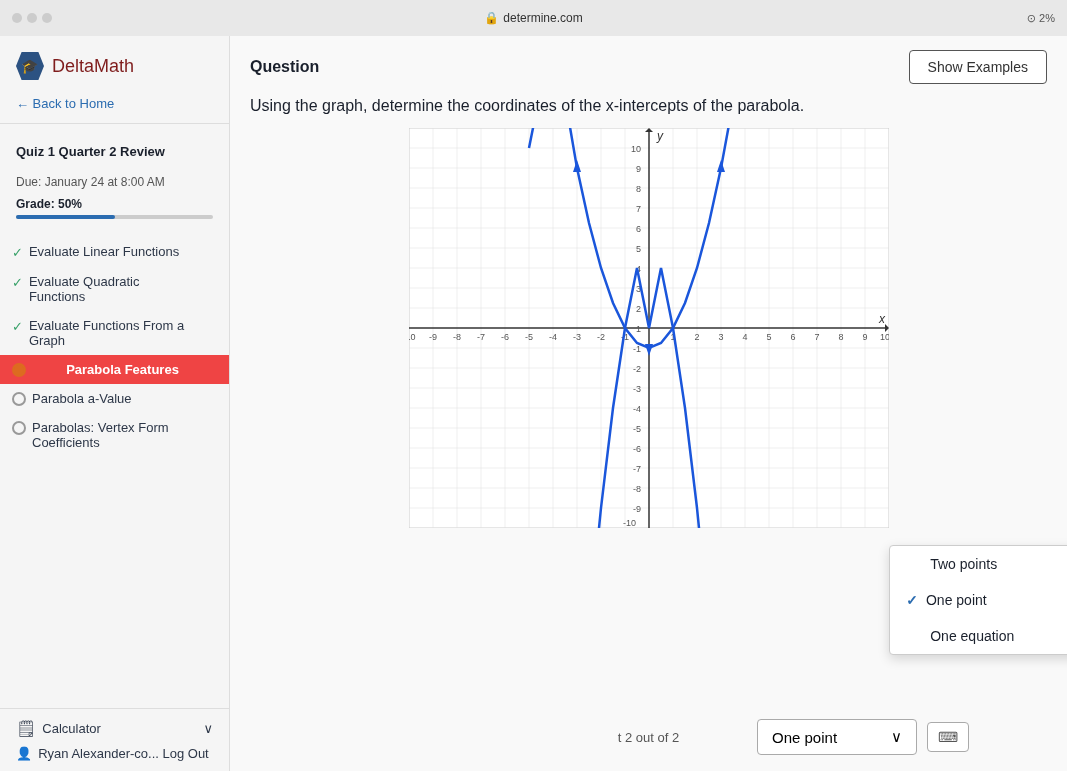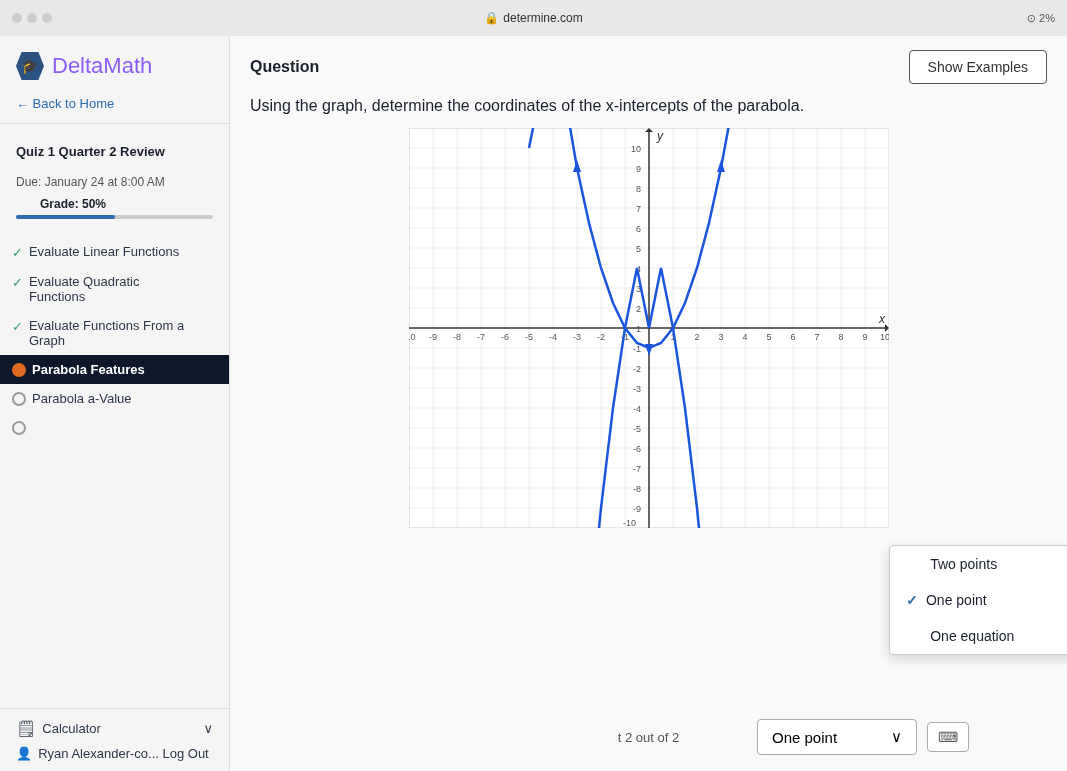--- a/index.html
+++ b/index.html
@@ -66,23 +66,23 @@
       align-items: center;
       gap: 8px;
     }
     .logo-icon {
       width: 28px; height: 28px;
       background: #2c5282;
       clip-path: polygon(20% 0%, 80% 0%, 100% 50%, 80% 100%, 20% 100%, 0% 50%);
       display: flex; align-items: center; justify-content: center;
     }
     .logo-text {
-      font-size: 22px;
+      font-size: 18px;
       font-weight: 700;
-      color: #8b5cf6;
+      color: #7f1d1d;
     }
     .logo-text span { font-weight: 400; }
     .back-to-home {
       padding: 6px 16px 12px 16px;
       color: #2b6cb0;
       font-size: 13px;
       cursor: pointer;
       display: flex;
       align-items: center;
       gap: 4px;
@@ -103,21 +103,20 @@
     .quiz-due {
       font-size: 12px;
       color: #555;
       margin-top: 16px;
     }
     .grade-label {
       font-size: 12px;
       color: #1a202c;
       margin-top: 8px;
       font-weight: 600;
-      margin-left: 24px;
     }
     .grade-bar {
       height: 4px;
       background: #ccc;
       border-radius: 2px;
       margin-top: 4px;
       position: relative;
     }
     .grade-bar-fill {
       height: 100%;
@@ -132,23 +131,24 @@
     .nav-item {
       padding: 7px 16px 7px 12px;
       font-size: 13px;
       color: #2d3748;
       cursor: pointer;
       display: flex;
       align-items: flex-start;
       gap: 6px;
     }
     .nav-item.active {
-      background: #0f172a;
+      background: #ef4444;
       color: white;
       font-weight: 600;
+      text-align: center;
     }
     .nav-item .check-icon {
       color: #38a169;
       font-size: 13px;
       flex-shrink: 0;
       margin-top: 1px;
     }
     .nav-item .circle-icon {
       width: 14px; height: 14px;
       border-radius: 50%;
@@ -359,20 +359,21 @@
         <span class="nav-label">Parabola Features</span>
       </div>
 
       <div class="nav-item">
         <span class="circle-icon"></span>
         <span class="nav-label">Parabola a-Value</span>
       </div>
 
       <div class="nav-item">
         <span class="circle-icon"></span>
+        <span class="nav-label">Parabolas: Vertex Form<br>Coefficients</span>
       </div>
 
     </div>
 
     <div class="sidebar-footer">
       <div class="calc-row">
         <span class="calc-icon">🗒</span>
         <span>Calculator</span>
         <span style="margin-left:auto;">∨</span>
       </div>

